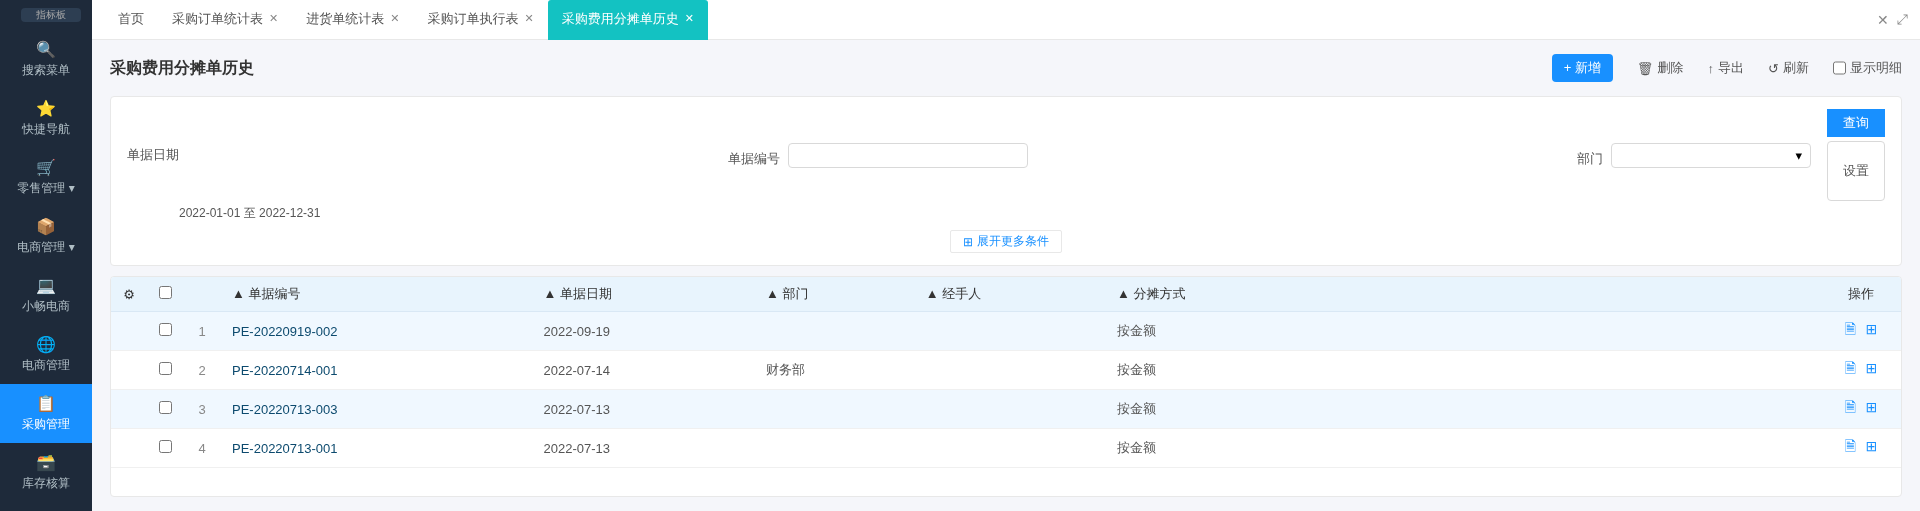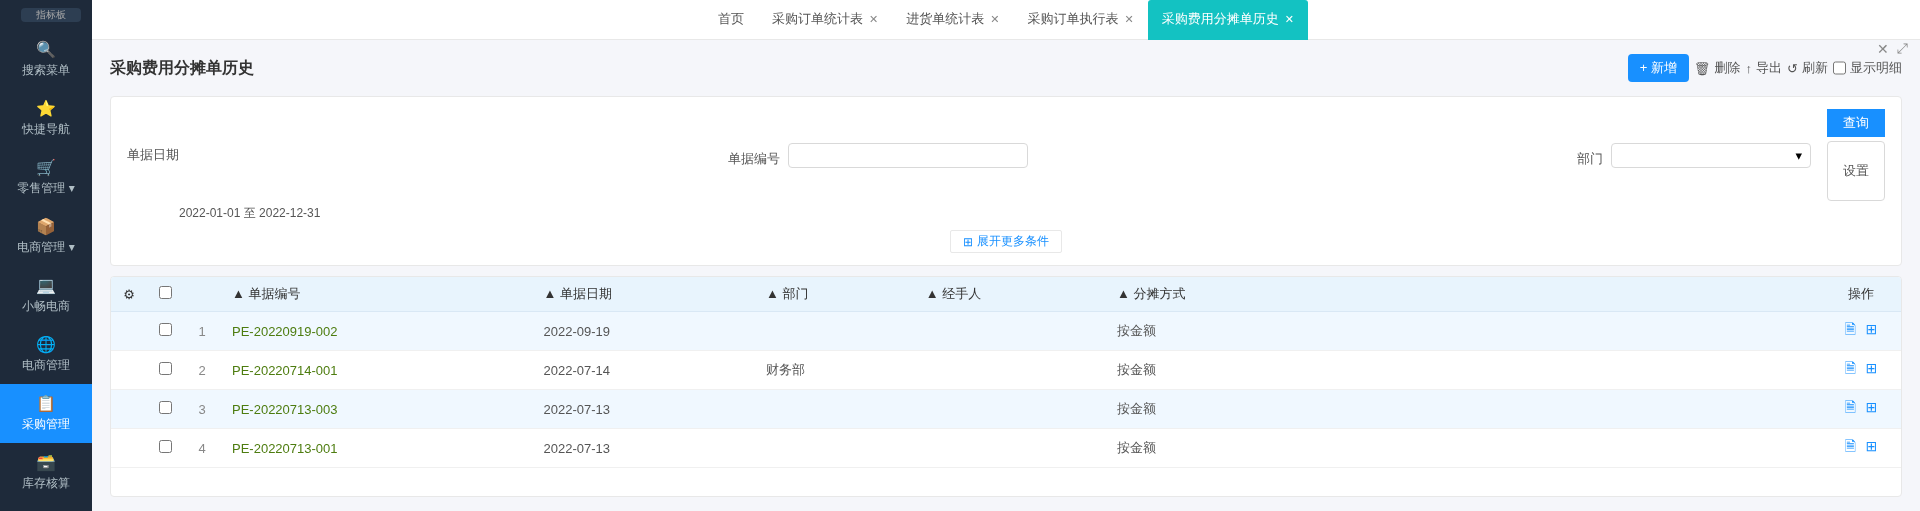--- a/index.html
+++ b/index.html
@@ -54,21 +54,20 @@
 
     
     .tab-bar {
       background: #fff;
       display: flex;
       align-items: center;
       border-bottom: 1px solid #e8e8e8;
       padding: 0 12px;
       height: 40px;
       flex-shrink: 0;
-      flex-direction: column;
     }
     .tab-item {
       padding: 0 14px;
       height: 40px;
       display: flex;
       align-items: center;
       font-size: 13px;
       color: #555;
       cursor: pointer;
       border-bottom: 2px solid transparent;
@@ -108,21 +107,21 @@
       margin-bottom: 14px;
     }
     .page-title {
       font-size: 16px;
       font-weight: bold;
       color: #333;
     }
     .toolbar {
       display: flex;
       align-items: center;
-      gap: 5px;
+      gap: 24px;
       font-size: 13px;
       color: #555;
     }
     .toolbar-btn {
       display: flex;
       align-items: center;
       gap: 4px;
       cursor: pointer;
       color: #555;
     }
@@ -262,21 +261,21 @@
       border-bottom: 1px solid #f0f0f0;
     }
     tbody tr.row-even { background: #f0f8ff; }
     tbody tr.row-odd { background: #fff; }
     tbody td {
       padding: 7px 12px;
       color: #555;
       white-space: nowrap;
     }
     .link-text {
-      color: #4d7c0f;
+      color: #0c4a6e;
       cursor: pointer;
       text-decoration: none;
     }
     .row-num { color: #888; text-align: center; }
     .settings-col { width: 36px; text-align: center; }
     .checkbox-col { width: 36px; text-align: center; }
     .action-col { text-align: center; }
     .action-btn {
       color: #1890ff;
       cursor: pointer;

